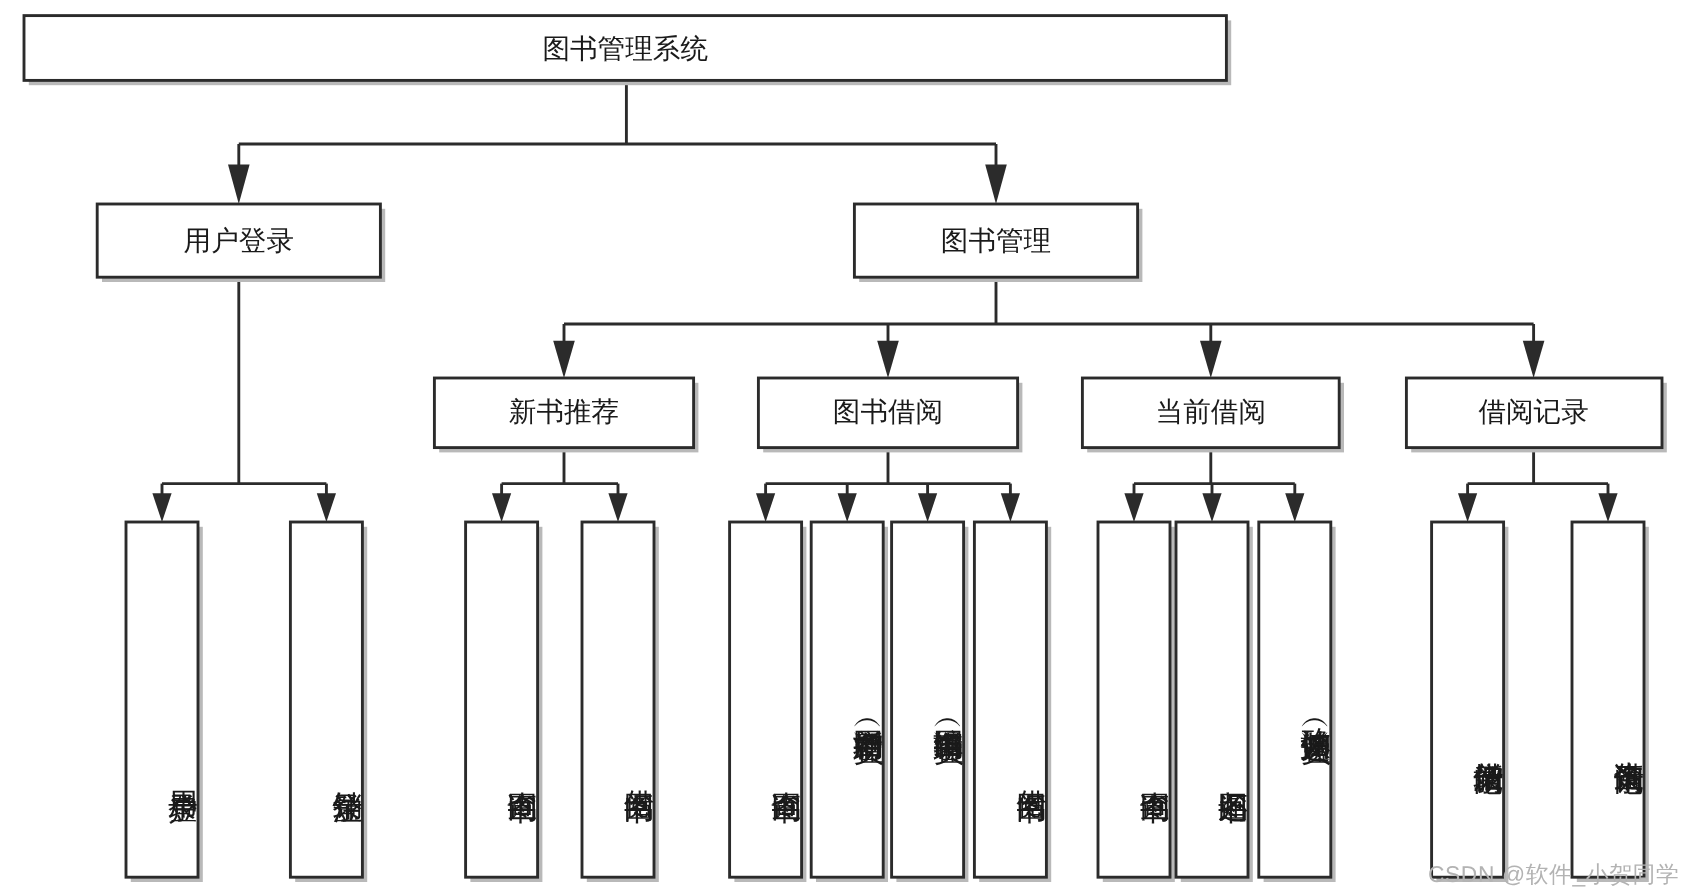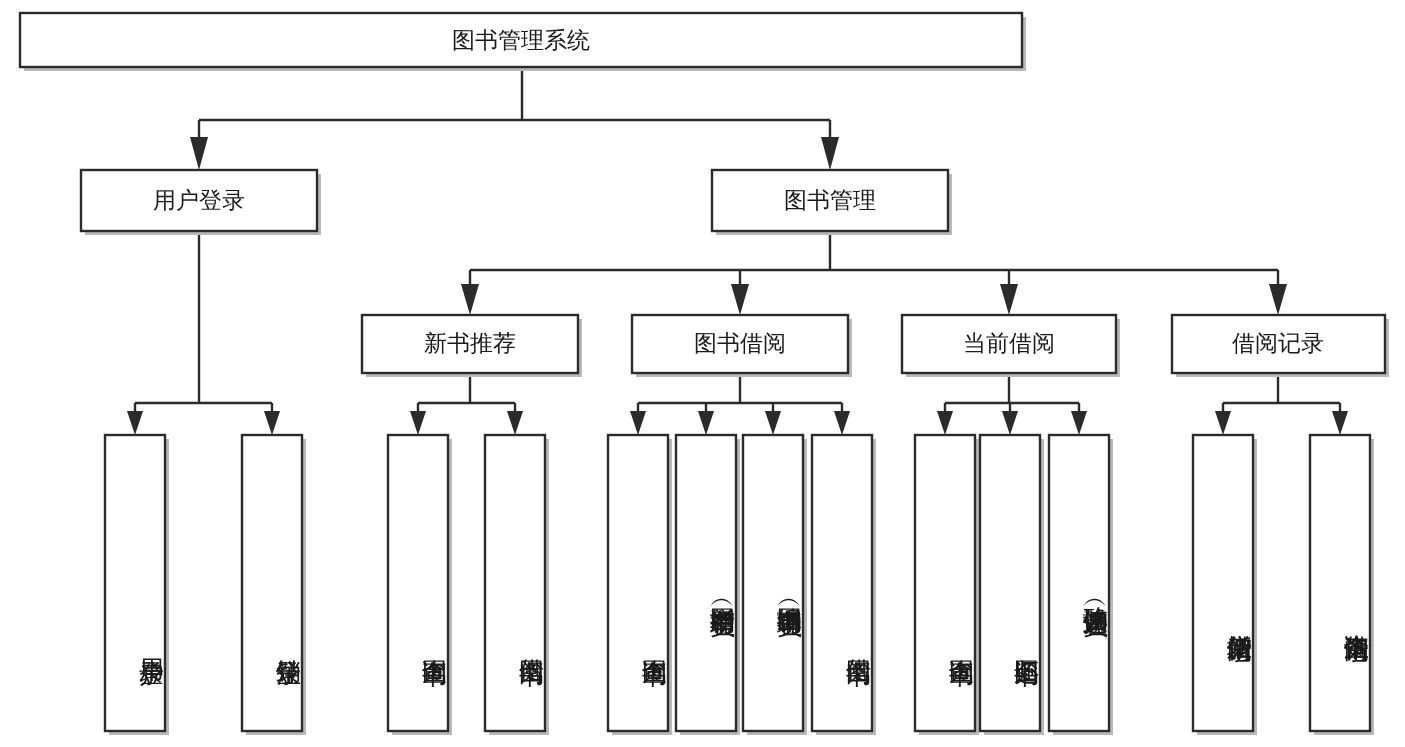--- a/index.html
+++ b/index.html
@@ -268,14 +268,15 @@
   <div class="node-label-v" style="left:743px; top:435px; width:60px; height:296px; padding-top:8px;">编辑图书（管理员）</div>
   <div class="node-label-v" style="left:812px; top:435px; width:60px; height:296px; padding-top:58px;">借阅图书</div>
 
   <div class="node-label-v" style="left:915px; top:435px; width:60px; height:296px; padding-top:58px;">查询图书</div>
   <div class="node-label-v" style="left:980px; top:435px; width:60px; height:296px; padding-top:58px;">归还图书</div>
   <div class="node-label-v" style="left:1049px; top:435px; width:60px; height:296px; padding-top:8px;">确认归还（管理员）</div>
 
   <div class="node-label-v" style="left:1193px; top:435px; width:60px; height:296px; padding-top:34px;">新增借阅记录</div>
   <div class="node-label-v" style="left:1310px; top:435px; width:60px; height:296px; padding-top:34px;">查询借阅记录</div>
 
+  <div class="watermark" style="left:1190px; top:716px;">CSDN @软件_小贺同学</div>
 
 </div>
 
 </body></html>

